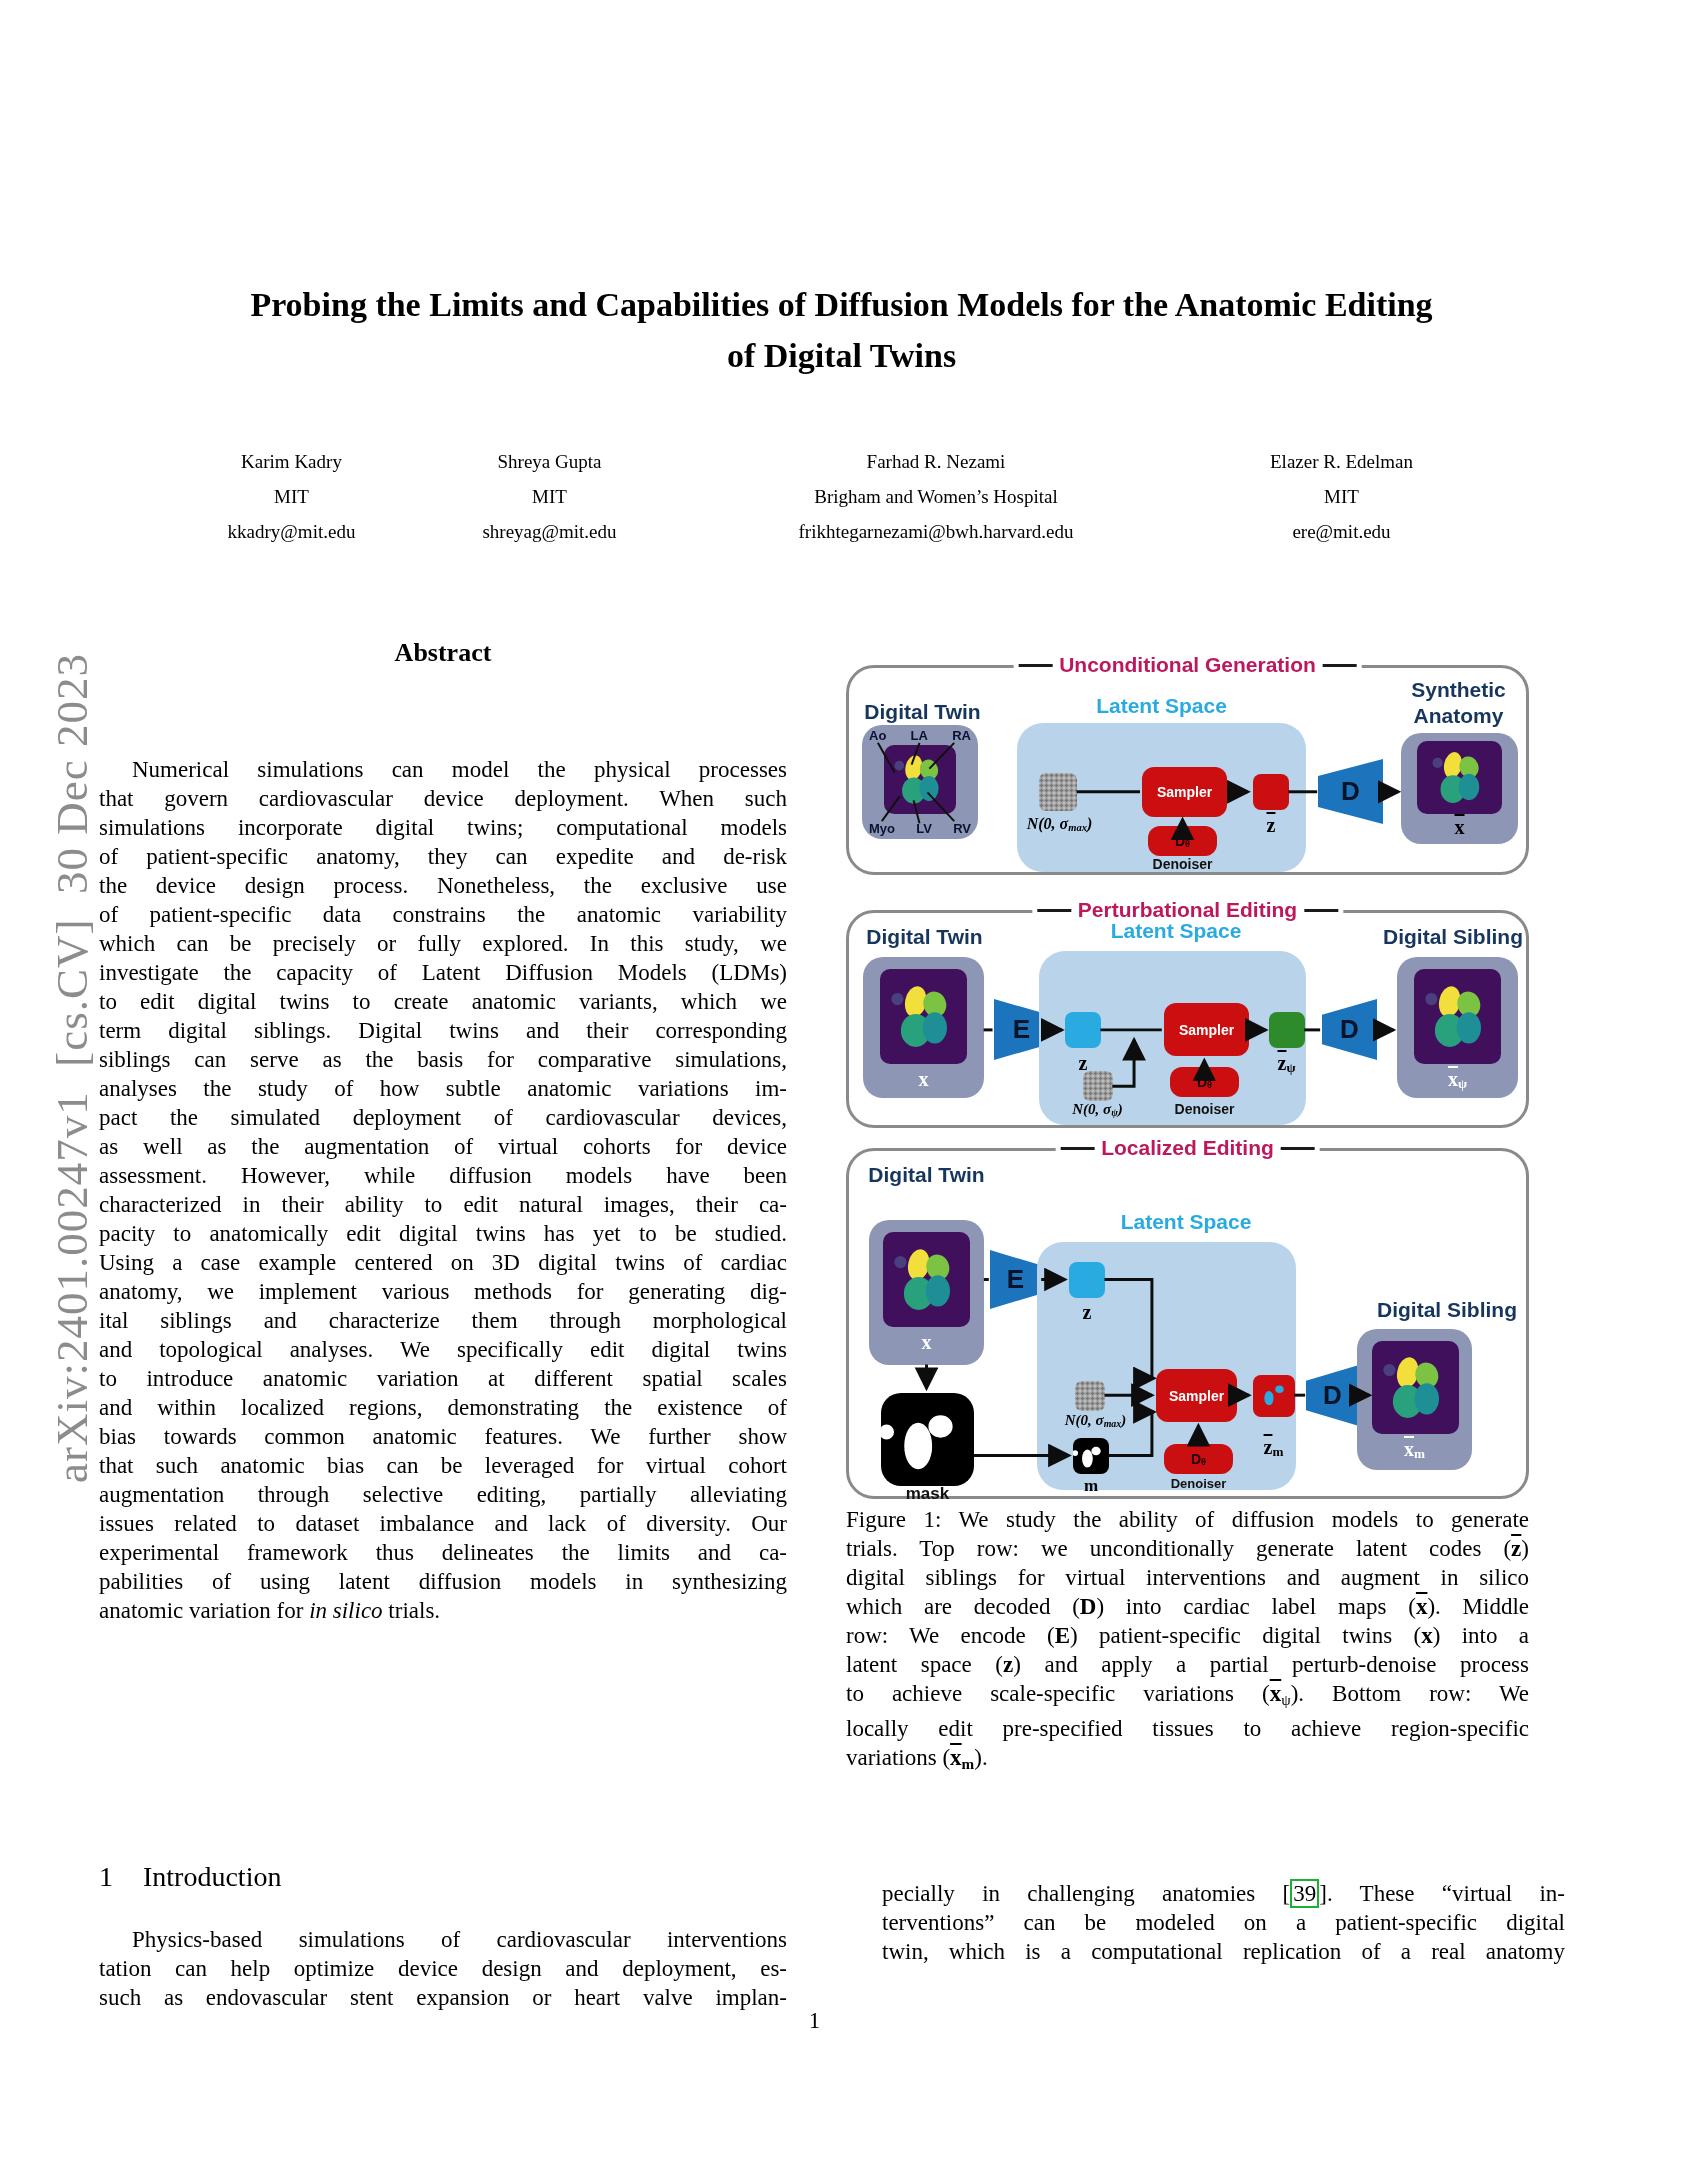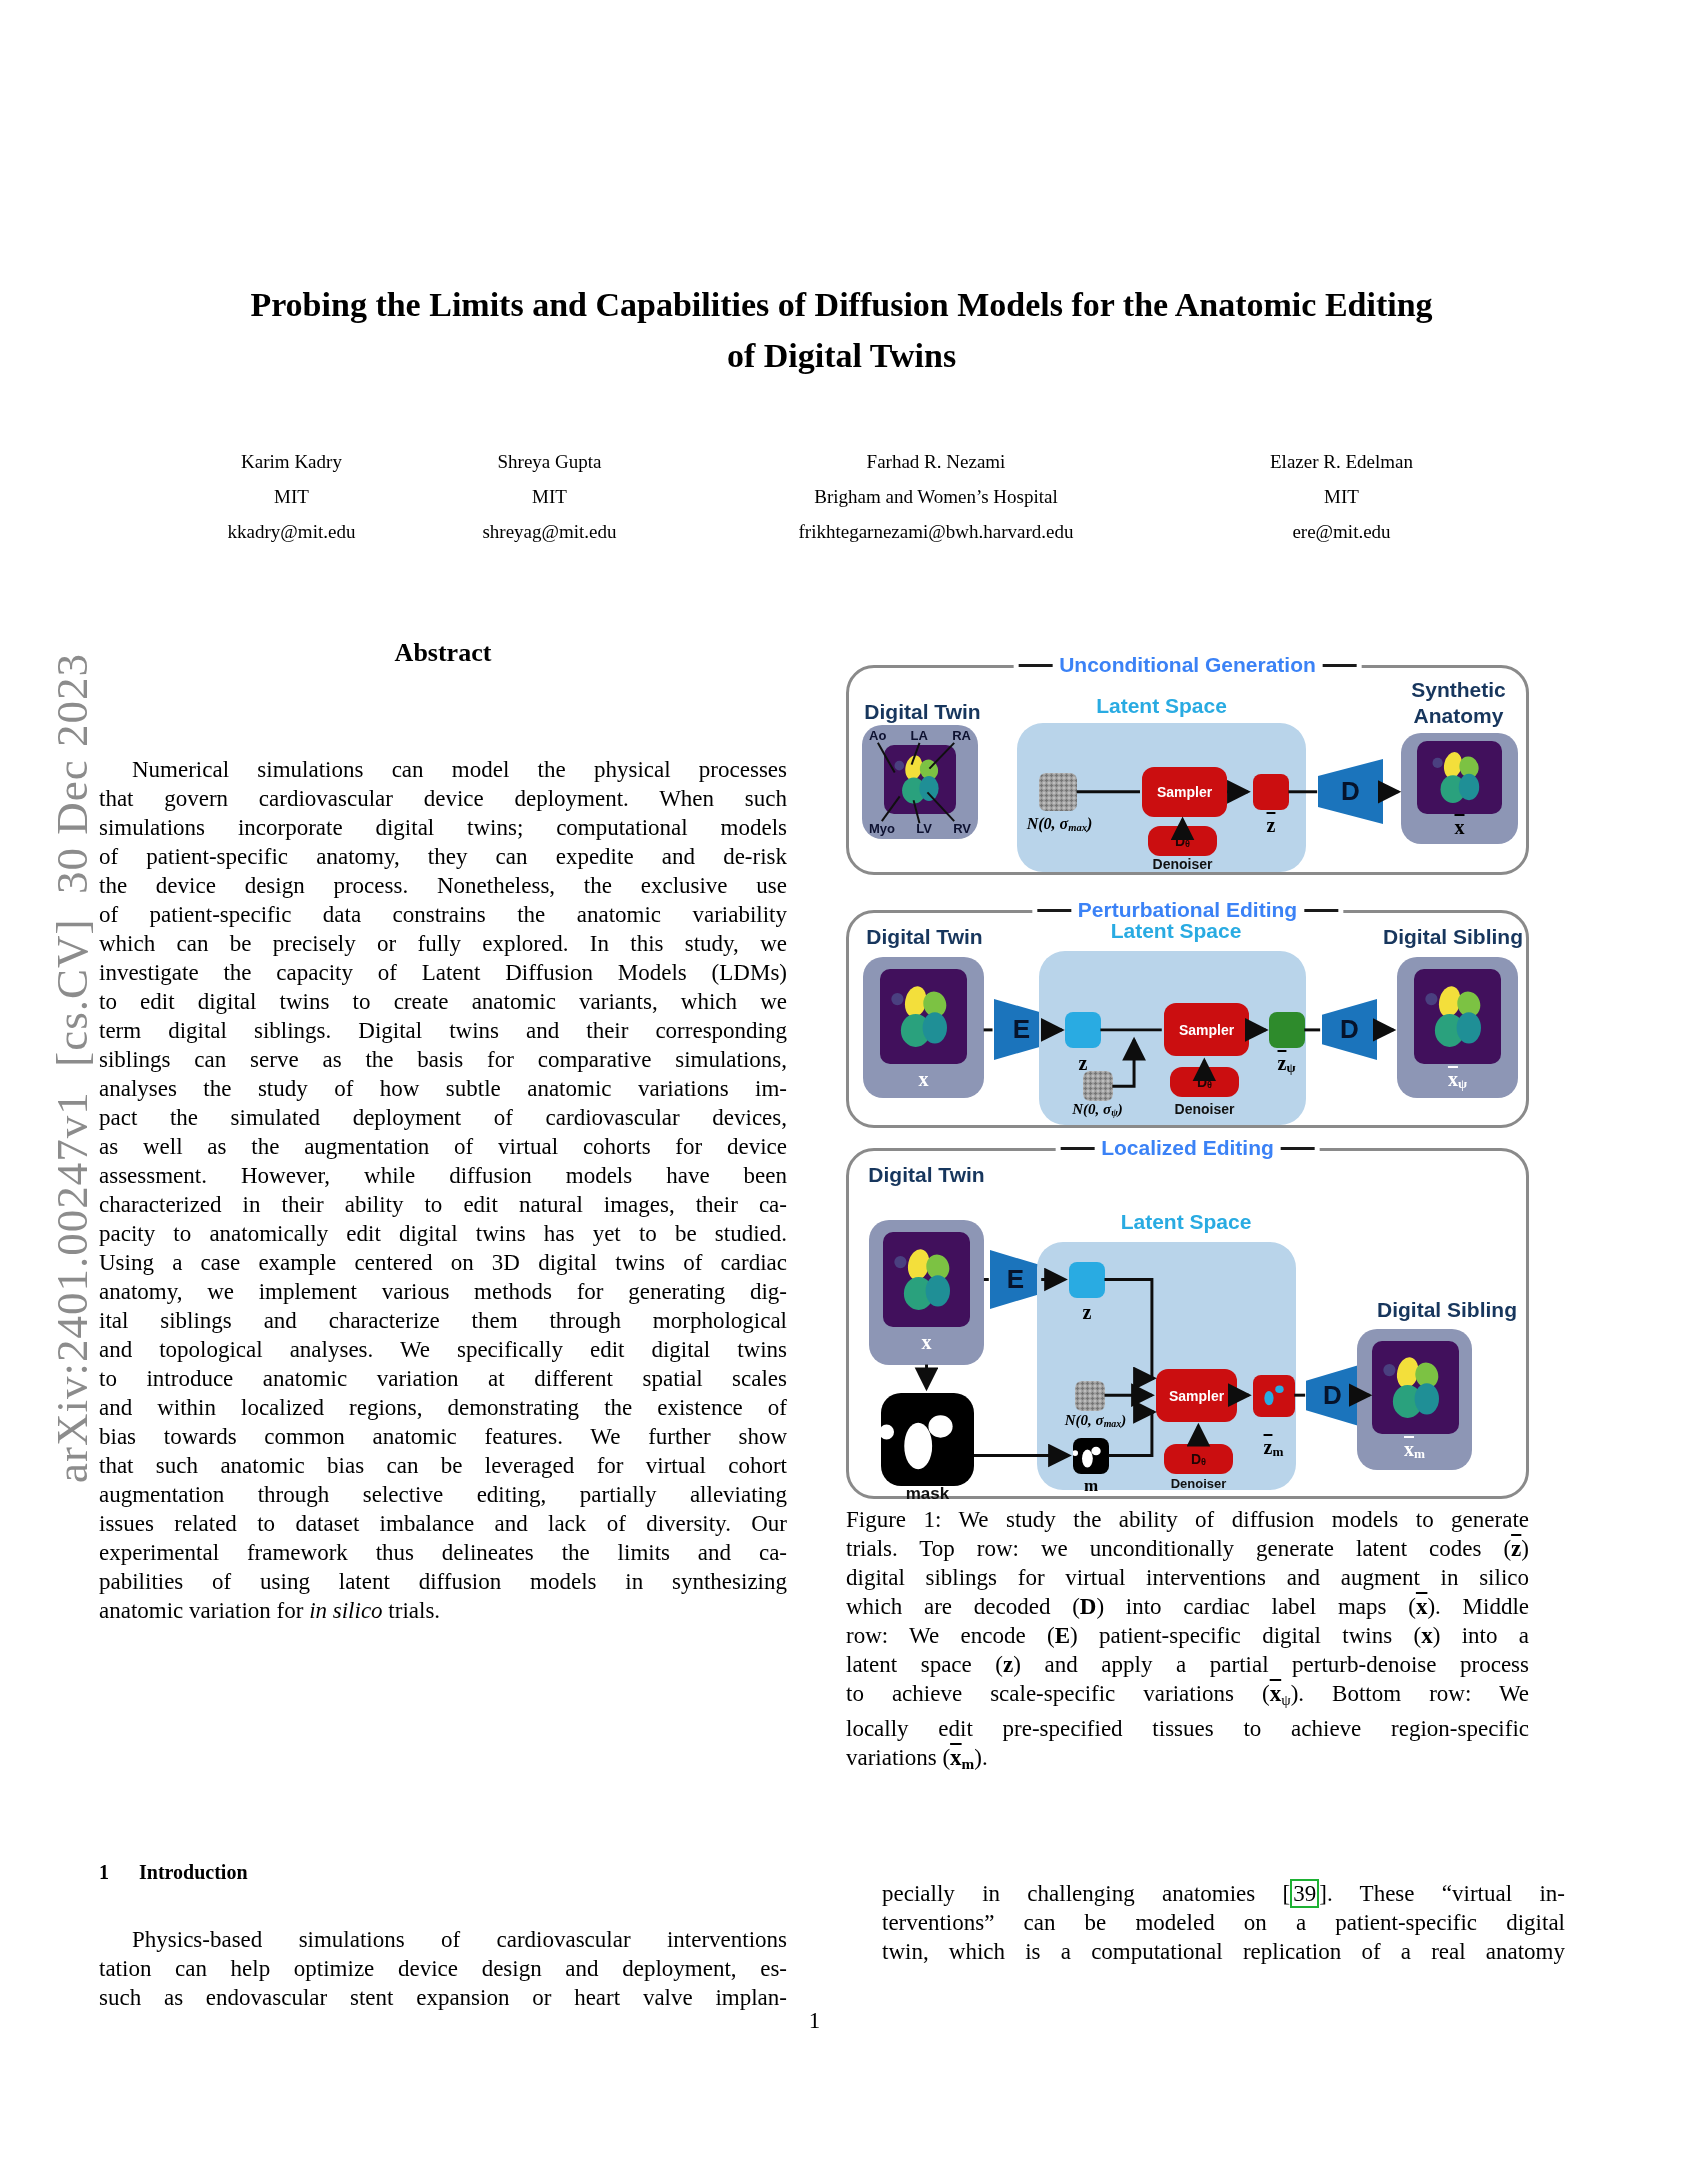--- a/index.html
+++ b/index.html
@@ -17,38 +17,38 @@
   .ov { text-decoration:overline; }
   sub { font-size:66%; vertical-align:-14%; }
 
   #title { left:0; top:279px; width:1683px; text-align:center;
            font-weight:bold; font-size:34px; line-height:51px; }
   .author-col { position:absolute; top:444px; text-align:center;
                 font-size:19px; line-height:35px; }
   #abstract-head { left:99px; top:638px; width:688px; text-align:center;
                    font-weight:bold; font-size:26px; }
   #abstract-body { left:99px; top:707px; width:688px;margin-top:48px; }
-  #intro-head { left:99px; top:1861px; width:688px; font-weight:bold; font-size:20px; }
+  #intro-head { left:99px; top:1861px; width:688px; font-weight:normal; font-size:28px; }
   #intro-head .num { margin-right:30px; }
   #intro-left  { left:99px; top:1925px; width:688px; }
   #intro-right { left:882px; top:1879px; width:683px; }
   #fig-caption { left:846px; top:1505px; width:683px; }
   #page-num { left:0; top:2008px; width:1629px; text-align:center; font-size:23px; }
   #watermark { left:-473px; top:1042px; width:1089px; text-align:center;
                transform:rotate(-90deg); font-size:45px; color:#8c8c8c;
                white-space:pre; letter-spacing:1px; }
 
   
   #figure { left:846px; top:648px; width:683px; height:866px; }
   .panel { position:absolute; left:0; width:683px;
            border:3px solid #8a8a8a; border-radius:28px; background:#fff; }
   .ptitle { position:absolute; top:-15px; left:50%; transform:translateX(-50%);
             background:#fff; display:flex; align-items:center; gap:7px;
             padding:0 5px; white-space:nowrap; }
-  .ptitle .ptext { font:bold 21px "Liberation Sans", sans-serif; color:#3b82f6; }
+  .ptitle .ptext { font:bold 21px "Liberation Sans", sans-serif; color:#be185d; }
   .tline { width:34px; height:3px; background:#1a1a1a; }
 
   .lbl { position:absolute; font-family:"Liberation Sans", sans-serif;
          font-weight:bold; text-align:center; }
   .navy { color:#17365d; font-size:21px; }
   .cyanl { color:#29abe2; font-size:21px; }
   .blk14 { font-size:14px; color:#111; }
 
   .slate { position:absolute; background:#8d96b5; border-radius:20px; }
   .purple { position:absolute; background:#41105c; border-radius:10px; overflow:hidden; }

